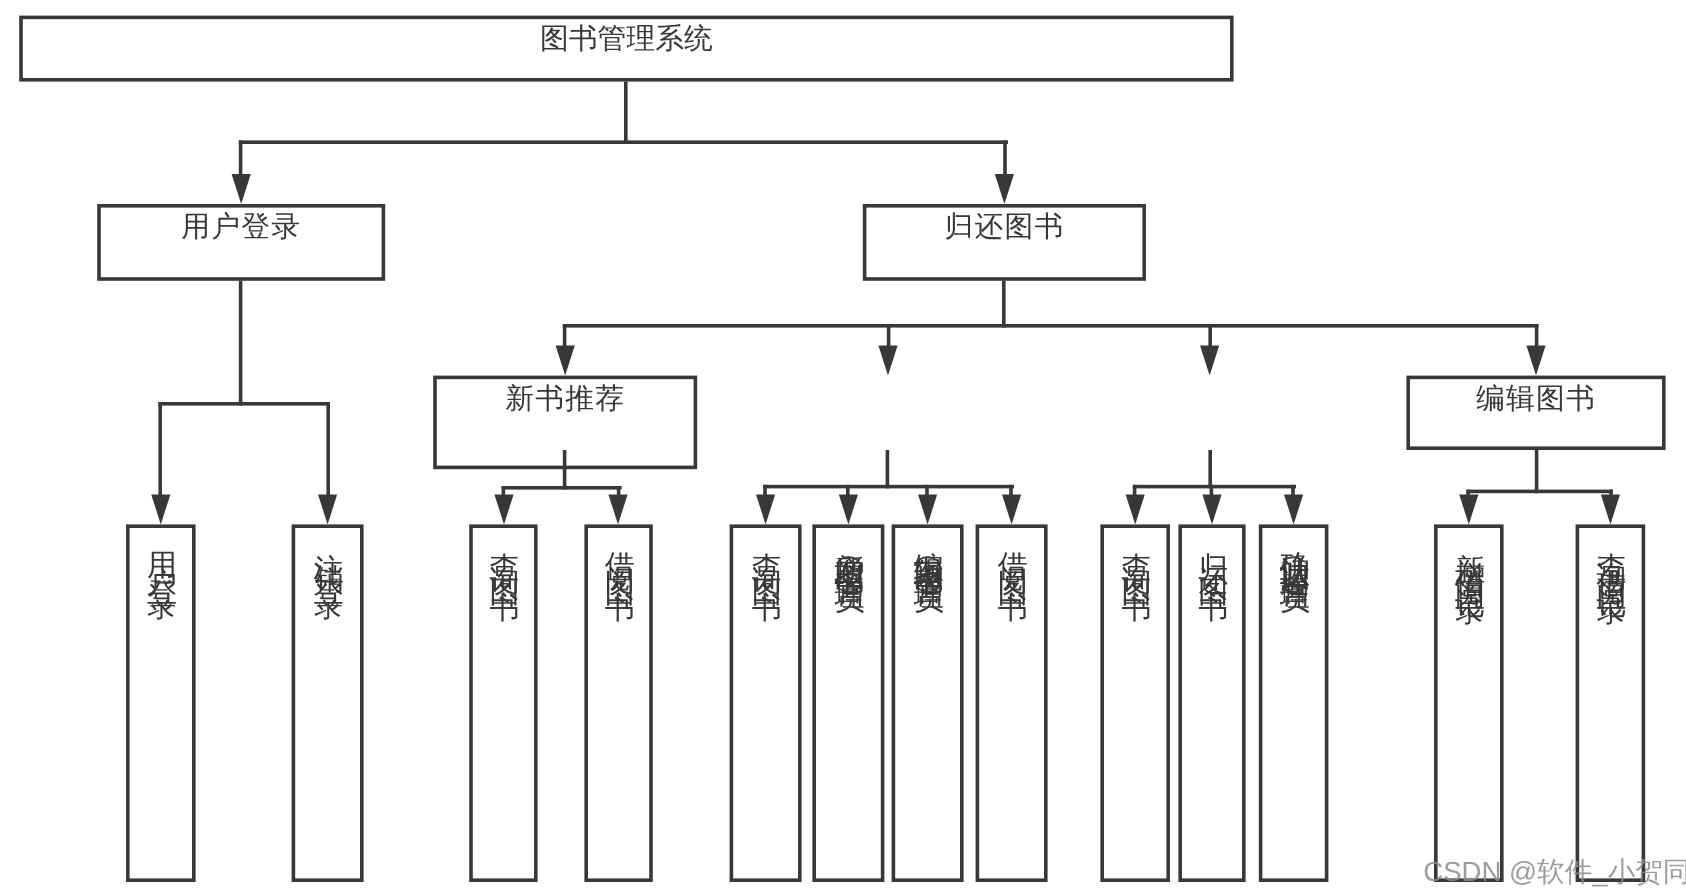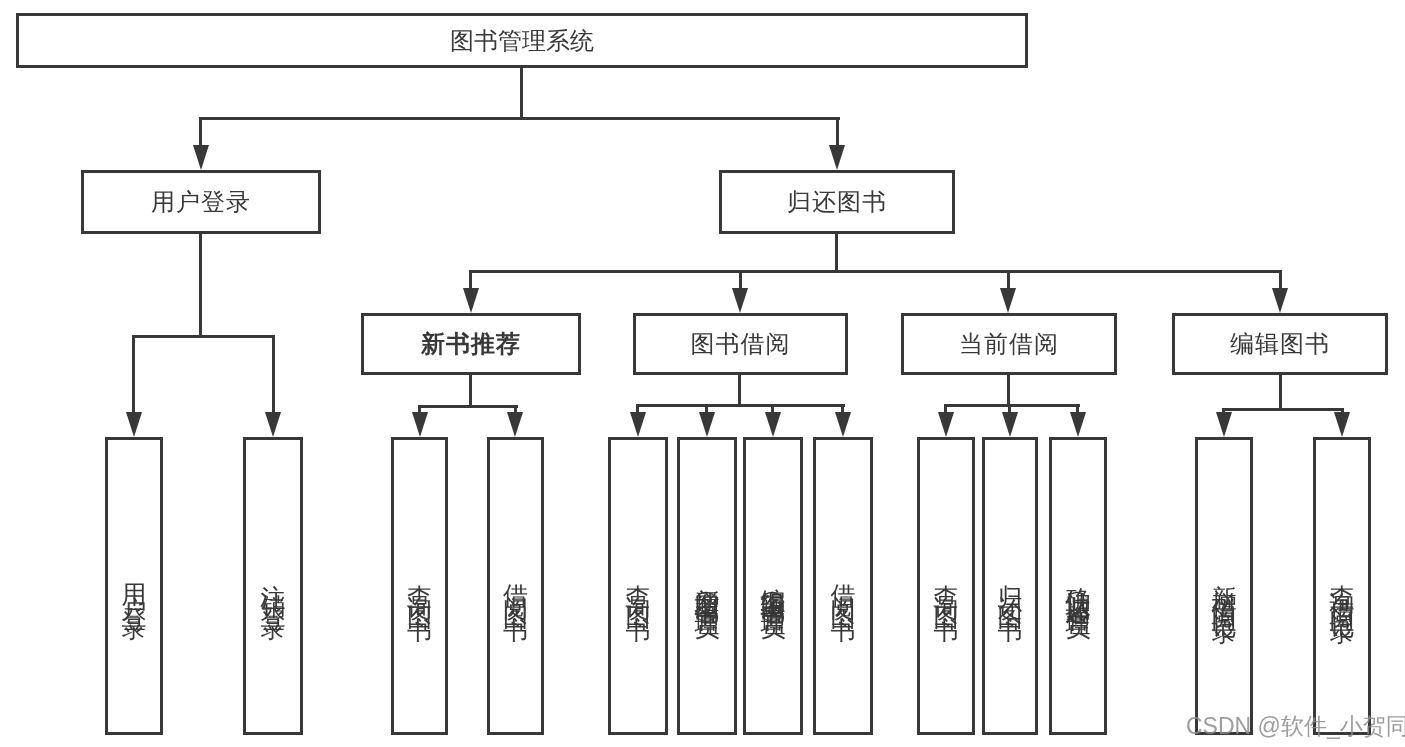--- a/index.html
+++ b/index.html
@@ -2,21 +2,21 @@
 <html><head>
 <meta charset="utf-8">
 <style>
   html,body{margin:0;padding:0;background:#ffffff;}
   #canvas{
     position:relative;width:1405px;height:747px;background:#ffffff;overflow:hidden;
     font-family:"Liberation Sans",sans-serif;color:#383838;
   }
   .box{
     position:absolute;box-sizing:border-box;background:#ffffff;
-    border:3px solid #383838;display:flex;align-items:center;justify-content:center;
+    border:3px solid #383838;display:flex;justify-content:center;
     color:#383838;
   }
   .hbox{font-size:24px;letter-spacing:1px;}
   .root{font-size:24px;}
   .leaf{top:437px;height:298px;}
   .leaf .vt{
     writing-mode:vertical-rl;text-orientation:mixed;
     font-size:25px;letter-spacing:0.45em;line-height:1;white-space:nowrap;
   }
   .leaf .vt-med{letter-spacing:0.30em;}
@@ -67,28 +67,22 @@
   <div class="hline" style="left:469px;top:270px;width:813px;"></div>
   <div class="vline" style="left:469px;top:270px;height:22px;"></div>
   <div class="arrow" style="left:463px;top:288px;"></div>
   <div class="vline" style="left:739px;top:270px;height:22px;"></div>
   <div class="arrow" style="left:732px;top:288px;"></div>
   <div class="vline" style="left:1007px;top:270px;height:22px;"></div>
   <div class="arrow" style="left:1000px;top:288px;"></div>
   <div class="vline" style="left:1279px;top:270px;height:22px;"></div>
   <div class="arrow" style="left:1272px;top:288px;"></div>
 
-  <div class="box hbox" style="left:361px;top:313px;width:220px;height:62px;font-weight:bold;">
+  <div class="box hbox" style="left:361px;top:313px;width:220px;height:78px;">
     <span>新书推荐</span>
-  </div>
-  <div class="box hbox" style="left:633px;top:313px;width:215px;height:62px;">
-    <span>图书借阅</span>
-  </div>
-  <div class="box hbox" style="left:901px;top:313px;width:216px;height:62px;">
-    <span>当前借阅</span>
   </div>
   <div class="box hbox" style="left:1172px;top:313px;width:216px;height:62px;">
     <span>编辑图书</span>
   </div>
 
   <div class="vline" style="left:469px;top:375px;height:33px;"></div>
   <div class="hline" style="left:418px;top:405px;width:100px;"></div>
   <div class="vline" style="left:418px;top:405px;height:12px;"></div>
   <div class="arrow" style="left:412px;top:412px;"></div>
   <div class="vline" style="left:514px;top:405px;height:12px;"></div>

